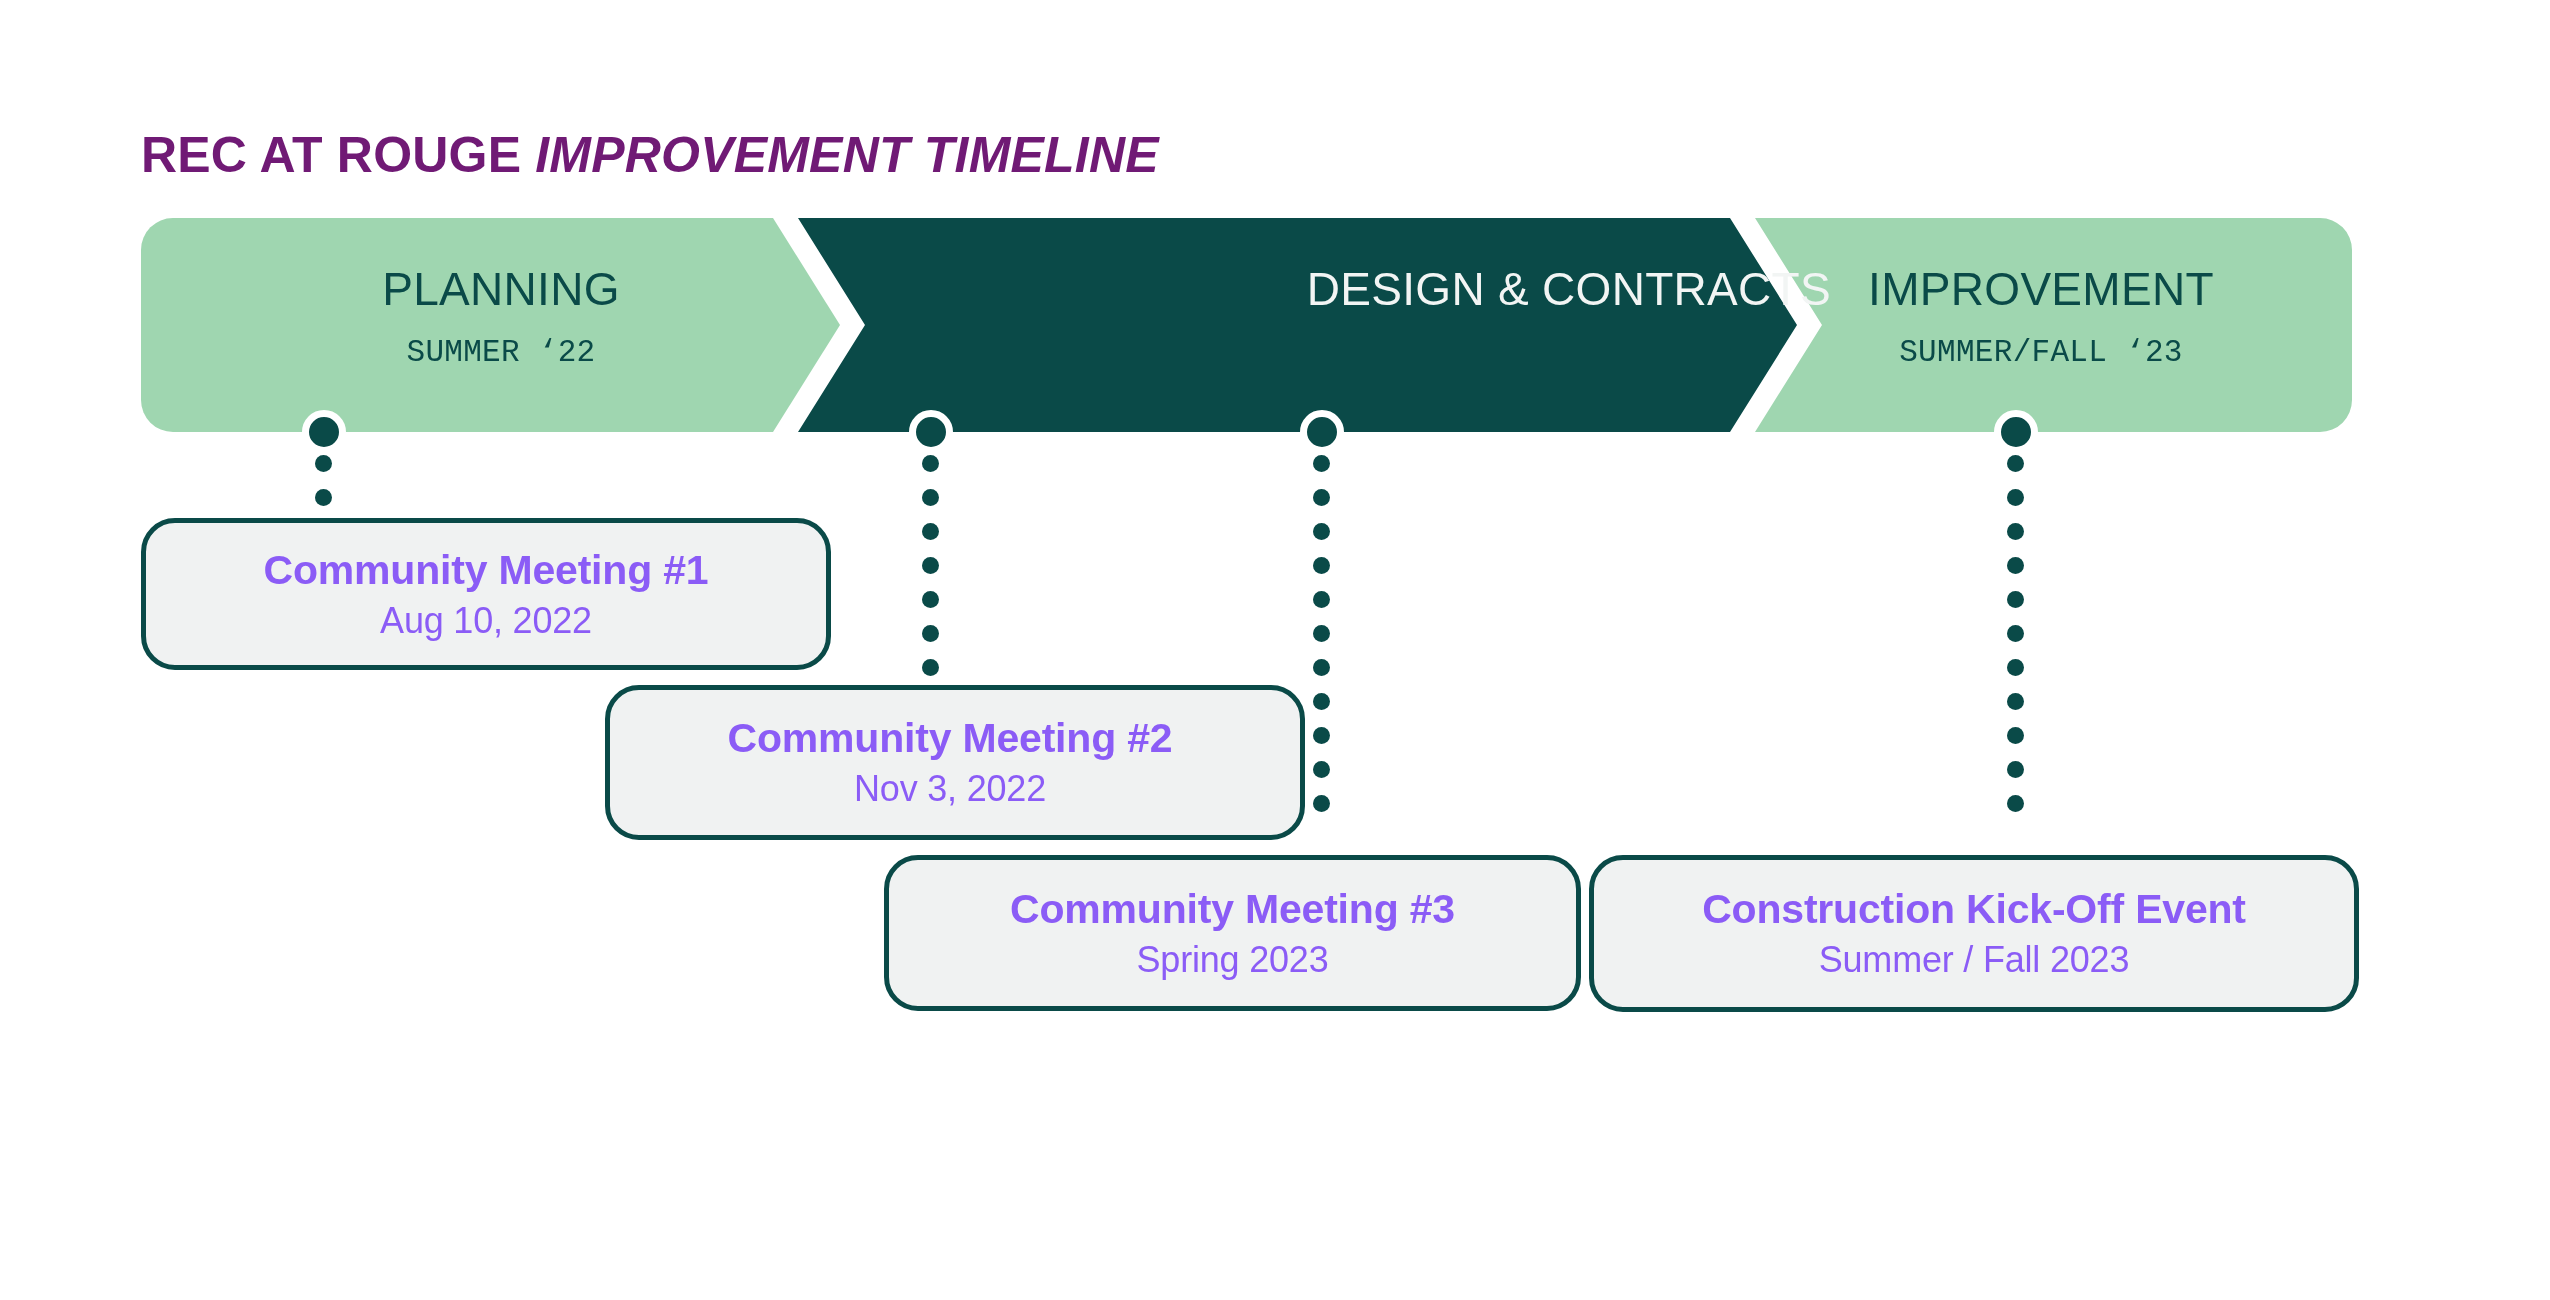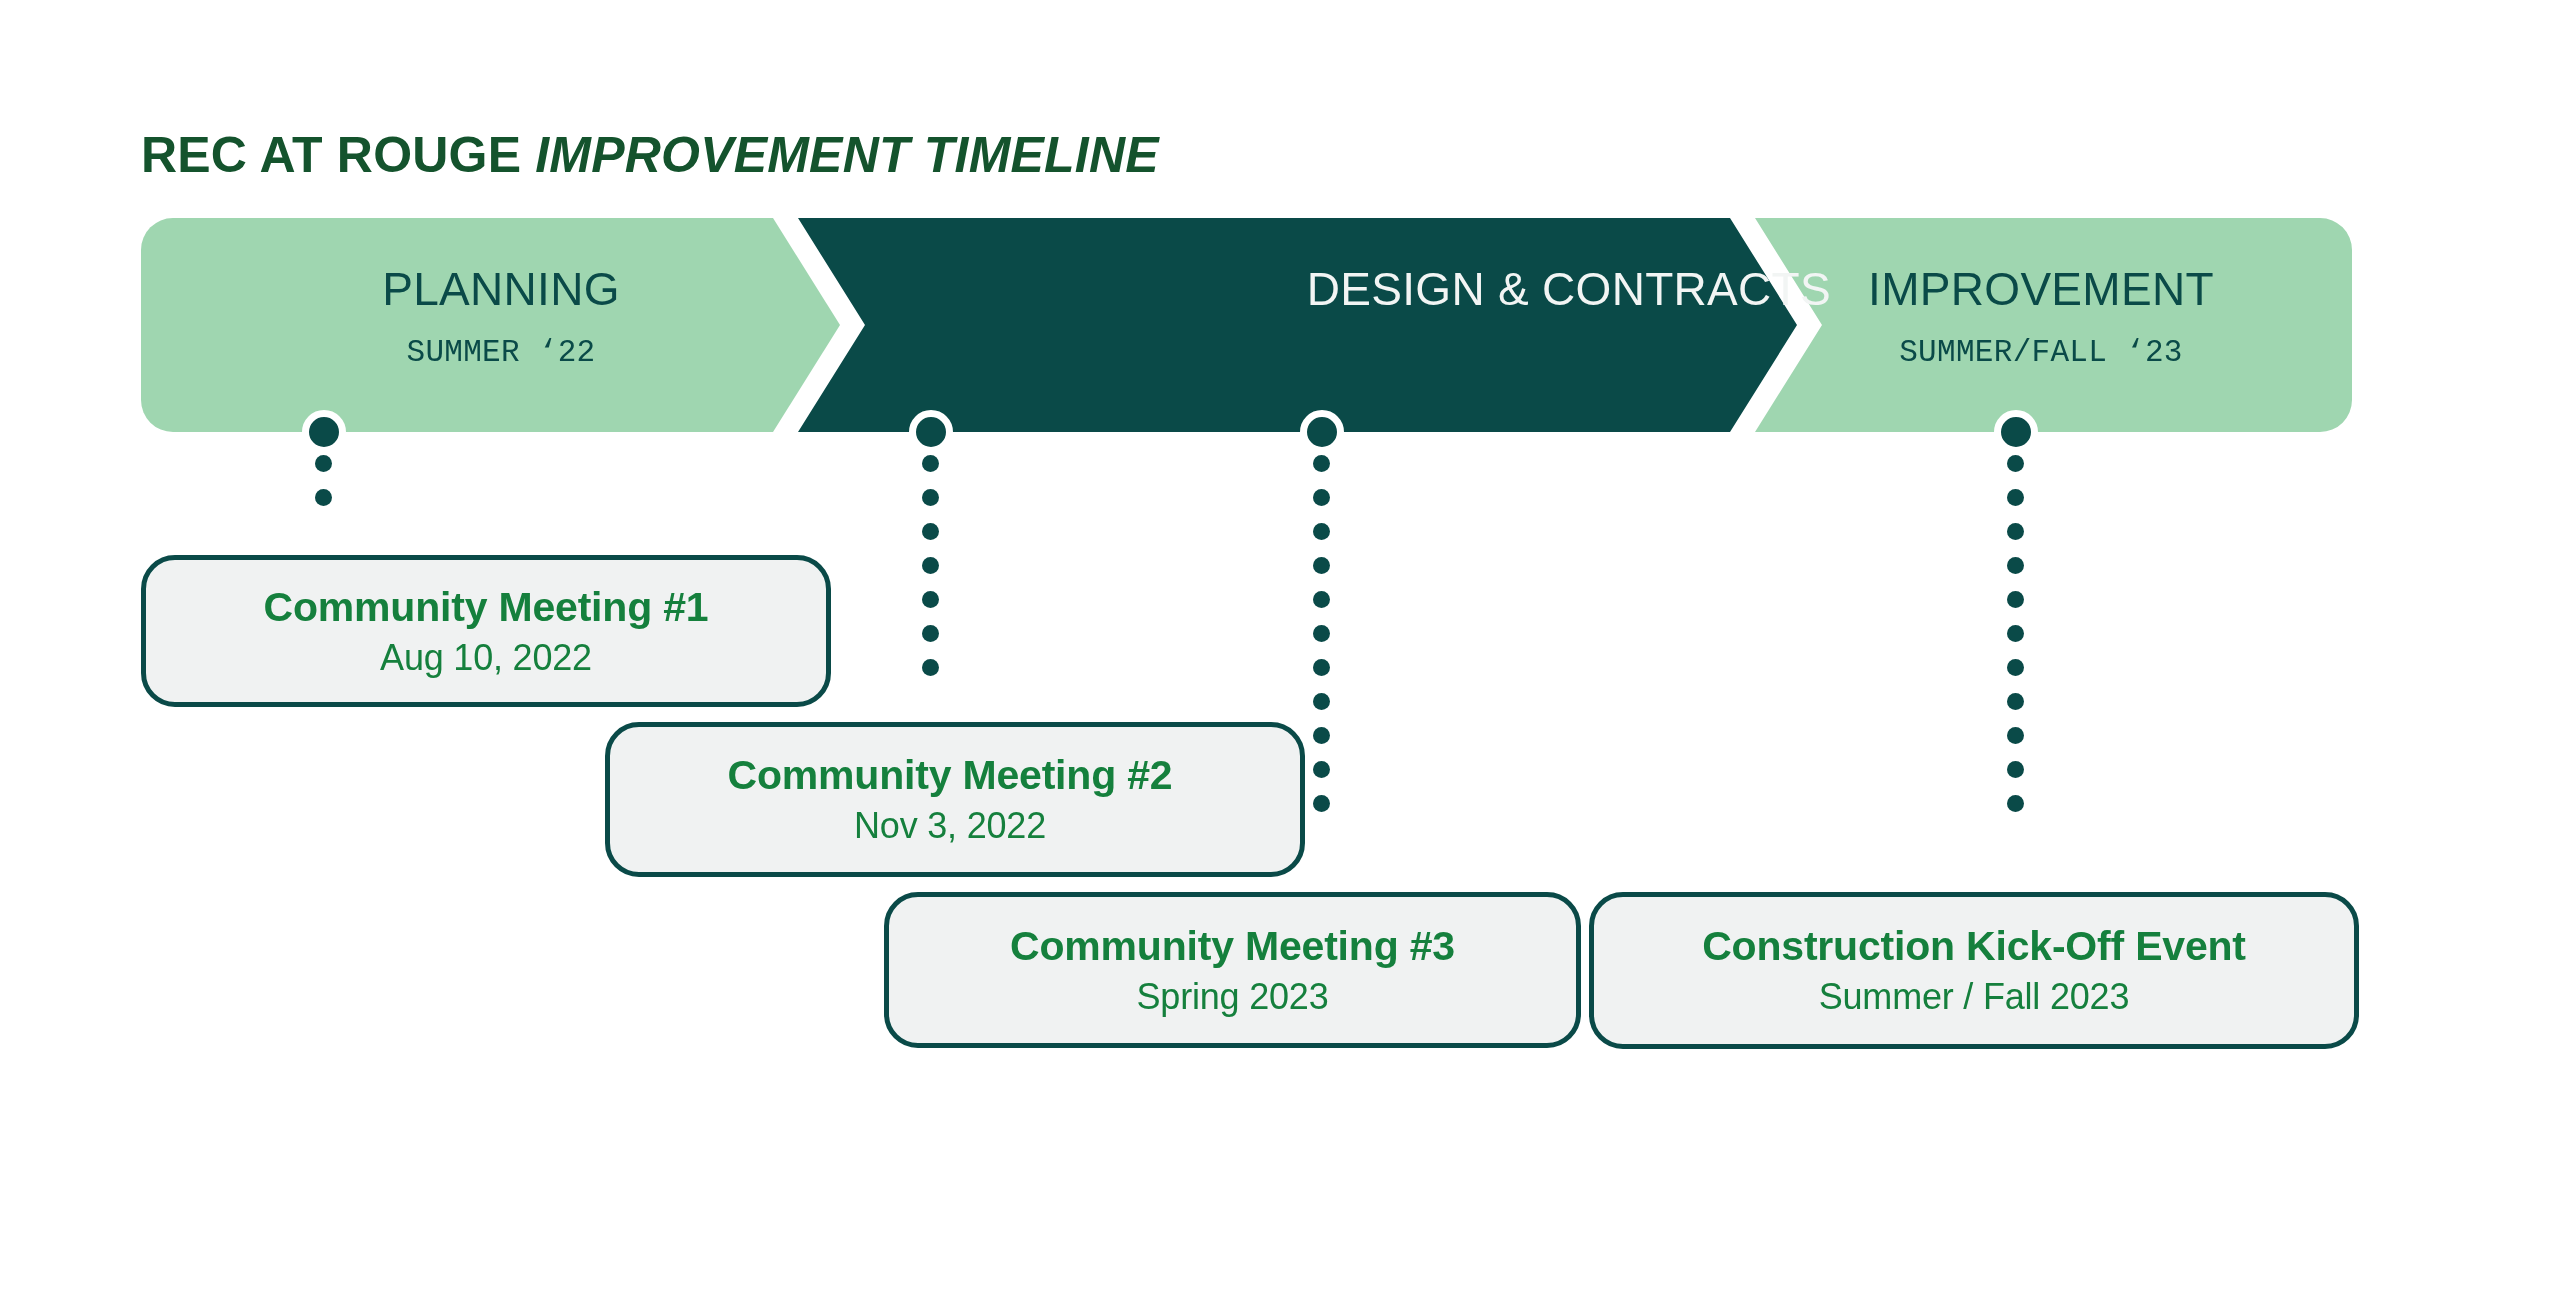--- a/index.html
+++ b/index.html
@@ -15,21 +15,21 @@
     position: relative;
     -webkit-font-smoothing: antialiased;
   }
 
   
   #title-block {
     position: absolute;
     left: 141px;
     top: 126px;
     white-space: nowrap;
-    color: #14532d;
+    color: #701a75;
     font-size: 50px;
     line-height: 58px;
     letter-spacing: 0.2px;
   }
   #title-block .t-reg {
     font-weight: 800;
     font-style: normal;
   }
   #title-block .t-ital {
     font-weight: 800;
@@ -96,27 +96,26 @@
   }
 
   
   .event-box {
     position: absolute;
     background: #f0f2f2;
     border: 5px solid #0a4a48;
     border-radius: 34px;
     box-sizing: border-box;
     text-align: center;
-    color: #15803d;
+    color: #8b5cf6;
     display: flex;
     flex-direction: column;
     justify-content: center;
     align-items: center;
     padding: 0 26px;
-    margin-top: 37px;
   }
   .event-title {
     font-size: 41px;
     font-weight: 800;
     letter-spacing: -0.2px;
     line-height: 1.05;
     white-space: nowrap;
   }
   .event-date {
     font-size: 36px;

